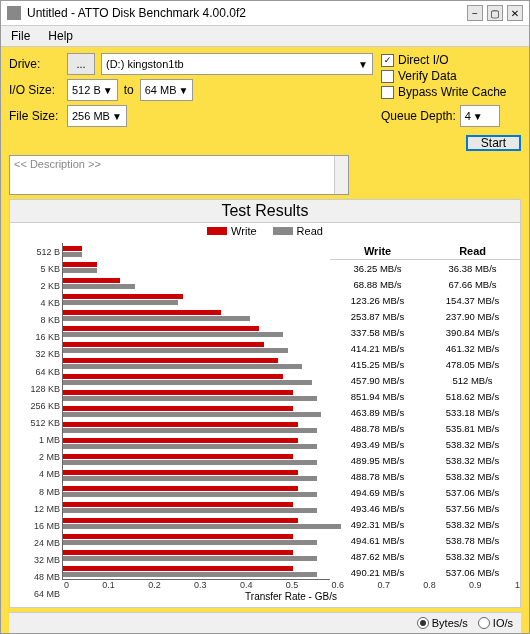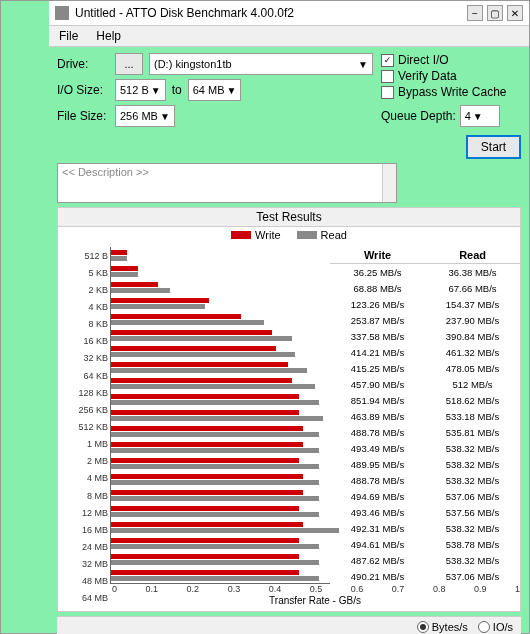--- a/index.html
+++ b/index.html
@@ -10,22 +10,21 @@
       width: 530px;
       height: 634px;
       overflow: hidden;
     }
     .window {
       width: 530px;
       height: 634px;
       border: 1px solid #999;
       display: flex;
       flex-direction: column;
-      background: #86efac;
-      padding-left: 48px;
+      background: #fde047;
     }
     .title-bar {
       background: #fff;
       display: flex;
       align-items: center;
       justify-content: space-between;
       padding: 4px 6px;
       border-bottom: 1px solid #ccc;
       height: 28px;
     }
@@ -173,21 +172,21 @@
       border: 1px solid #999;
       display: flex;
       align-items: center;
       padding: 0 4px;
       font-size: 11px;
       cursor: pointer;
       gap: 2px;
     }
     .start-btn {
       width: 55px;
-      height: 24px;
+      height: 16px;
       background: #e8e8e8;
       border: 2px solid #0078d7;
       display: flex;
       align-items: center;
       justify-content: center;
       font-size: 12px;
       cursor: pointer;
       margin-top: 6px;
       align-self: flex-end;
     }
@@ -213,21 +212,21 @@
     .test-results-section {
       display: flex;
       flex-direction: column;
       flex: 1;
       border: 1px solid #ccc;
       background: white;
     }
     .test-results-header {
       text-align: center;
       padding: 2px 0;
-      font-size: 12px;
+      font-size: 16px;
       background: #f0f0f0;
       border-bottom: 1px solid #ccc;
     }
     .chart-legend {
       display: flex;
       justify-content: center;
       gap: 16px;
       padding: 2px 0;
       font-size: 11px;
     }

